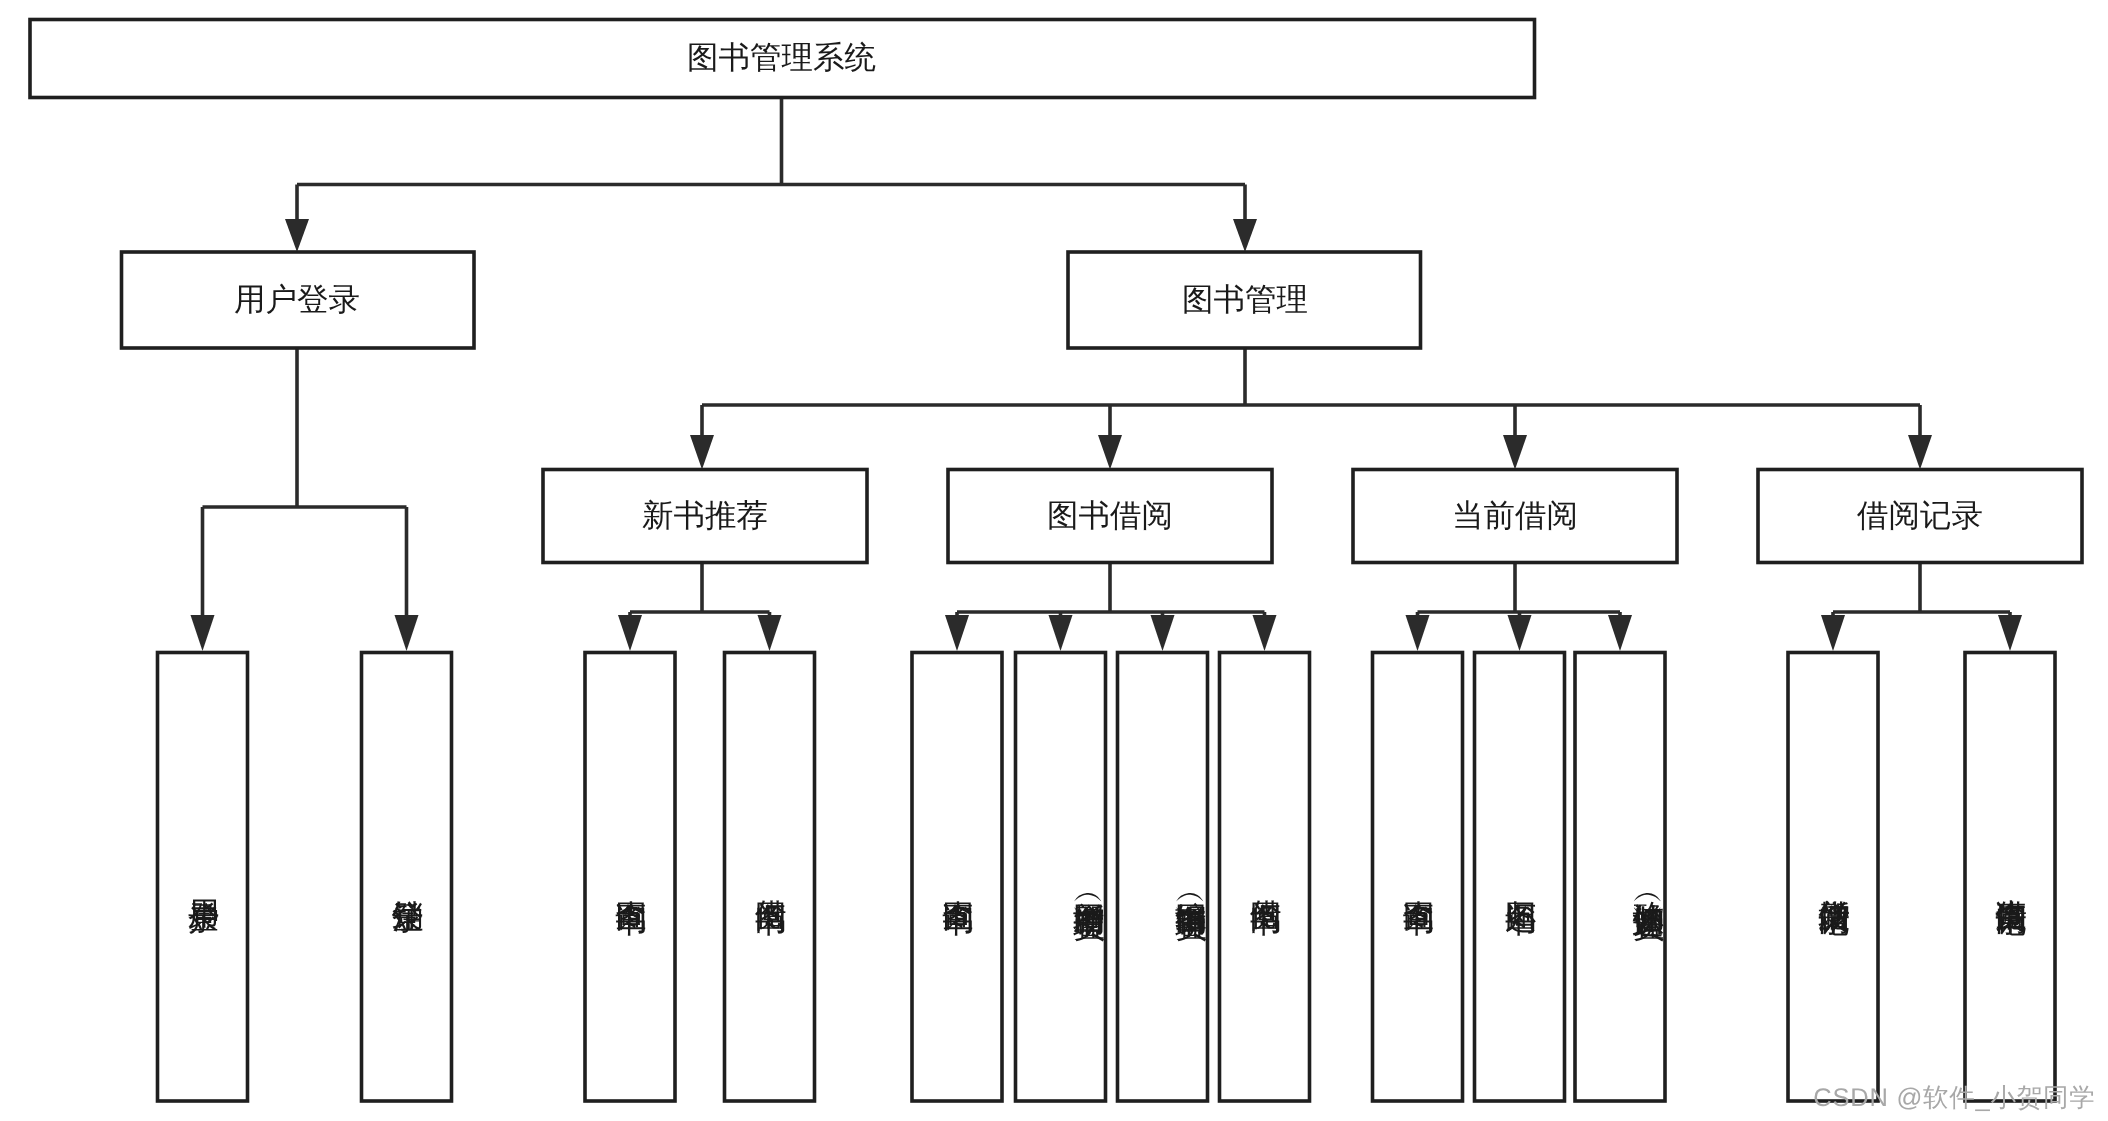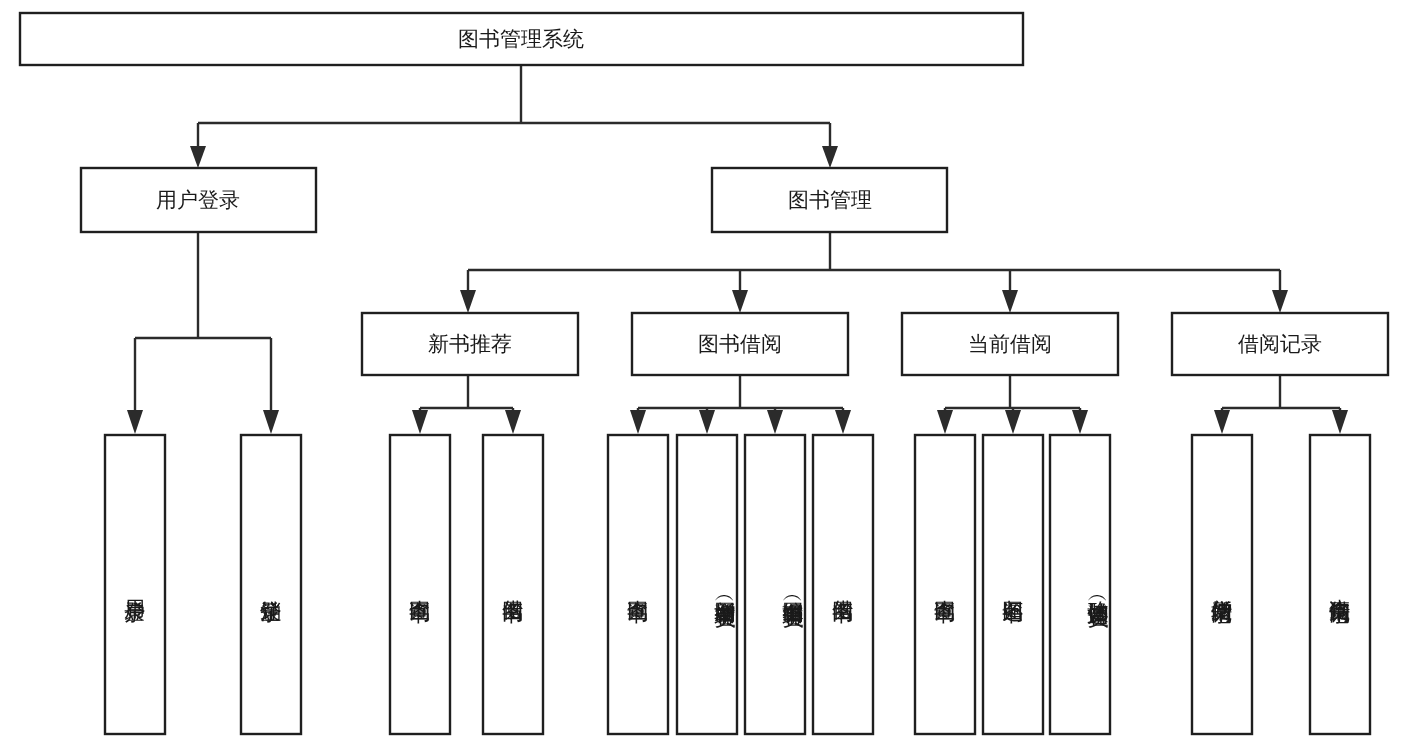--- a/index.html
+++ b/index.html
@@ -221,14 +221,15 @@
   <div class="leaf-label" style="left:745px; top:443px; width:60px; height:291px;">编辑图书（管理员）</div>
   <div class="leaf-label center-v" style="left:813px; top:435px; width:60px; height:299px;">借阅图书</div>
 
   <div class="leaf-label center-v" style="left:915px; top:435px; width:60px; height:299px;">查询图书</div>
   <div class="leaf-label center-v" style="left:983px; top:435px; width:60px; height:299px;">归还图书</div>
   <div class="leaf-label" style="left:1050px; top:443px; width:60px; height:291px;">确认归还（管理员）</div>
 
   <div class="leaf-label center-v" style="left:1192px; top:435px; width:60px; height:299px;">新增借阅记录</div>
   <div class="leaf-label center-v" style="left:1310px; top:435px; width:60px; height:299px;">查询借阅记录</div>
 
+  <div class="watermark">CSDN @软件_小贺同学</div>
 
 </div>
 
 </body></html>

